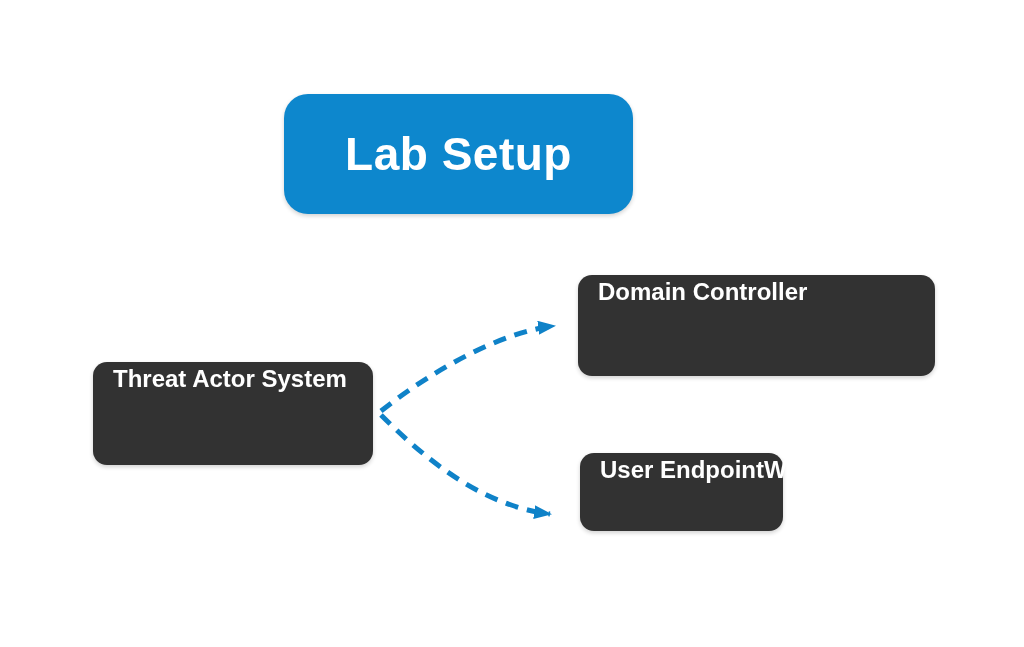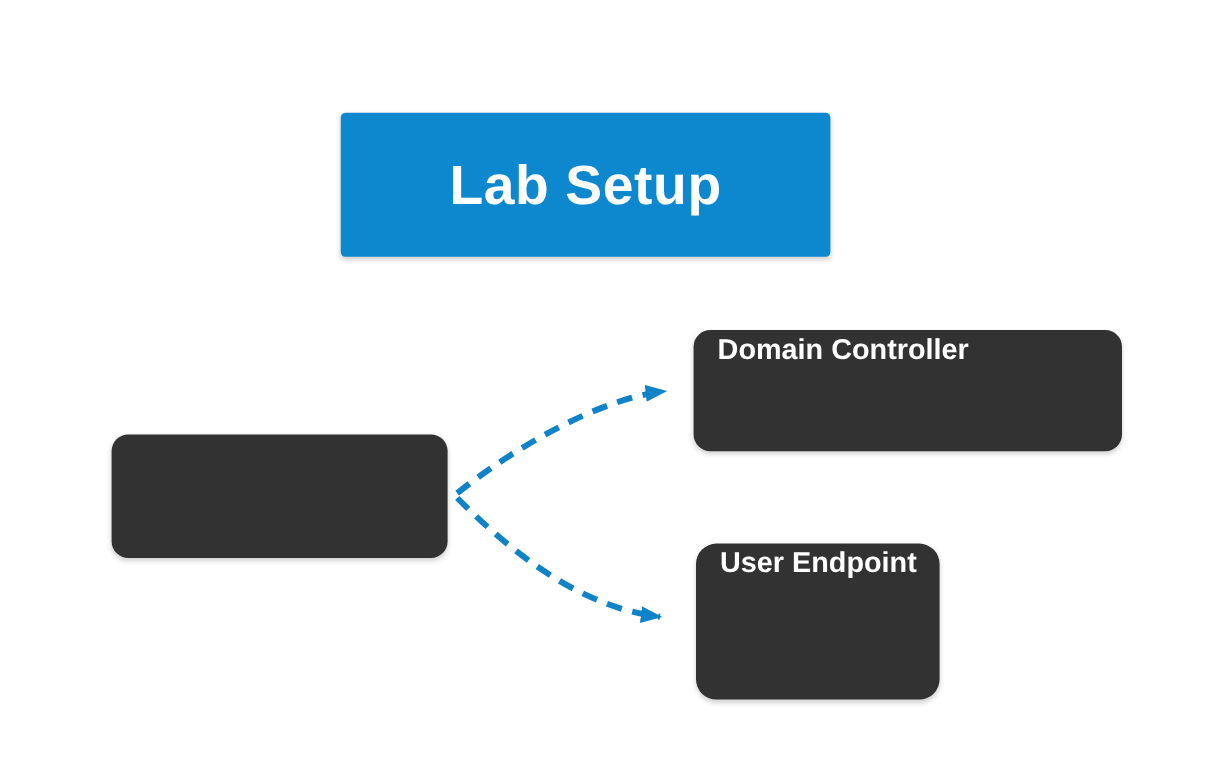--- a/index.html
+++ b/index.html
@@ -20,40 +20,40 @@
     background:#ffffff;
     overflow:hidden;
   }
   .node{
     position:absolute;
     box-sizing:border-box;
     color:var(--text-light);
     font-weight:bold;
   }
   .title-node{
-    left:284px; top:94px; width:408px; height:120px;
+    left:284px; top:94px; width:349px; height:120px;
     background:var(--blue);
-    border-radius:4px;
+    border-radius:24px;
     display:flex; align-items:center; justify-content:center;
     font-size:46px;
     letter-spacing:0.5px;
     box-shadow:0 2px 4px rgba(0,0,0,0.18);
   }
   .dark-node{
     background:var(--dark);
     border-radius:14px;
     display:flex; justify-content:flex-start;
     padding:0 18px 0 20px;
     font-size:24px;
     line-height:33px;
     box-shadow:0 2px 4px rgba(0,0,0,0.18);
   }
   .threat-node{ left:93px;  top:362px; width:280px; height:103px; }
   .dc-node{     left:578px; top:275px; width:357px; height:101px; }
-  .ue-node{     left:580px; top:453px; width:203px; height:130px;border-radius:17px; }
+  .ue-node{     left:580px; top:453px; width:203px; height:78px; }
   .node-line{ white-space:nowrap; }
   .edge-layer{
     position:absolute;
     left:0; top:0; width:1024px; height:647px;
     pointer-events:none;
   }
 </style>
 </head>
 <body>
 
@@ -70,23 +70,25 @@
     </defs>
     <path d="M 381 411 C 430 372, 500 332, 554 326" fill="none" stroke-width="5" stroke-dasharray="13 9" stroke-linecap="butt" marker-end="url(#arrowhead-top)" stroke="#0f82c8"></path>
     <path d="M 381 415 C 425 459, 482 506, 550 514" fill="none" stroke-width="5" stroke-dasharray="13 9" stroke-linecap="butt" marker-end="url(#arrowhead-bottom)" stroke="#0f82c8"></path>
   </svg>
 
   <div class="node title-node">
     <span class="node-line">Lab Setup</span>
   </div>
 
   <div class="node dark-node threat-node">
+    <span class="node-line">Threat Actor System</span>
   </div>
 
   <div class="node dark-node dc-node">
     <span class="node-line">Domain Controller</span>
   </div>
 
   <div class="node dark-node ue-node">
     <span class="node-line">User Endpoint</span>
+    <span class="node-line">Windows 10</span>
   </div>
 
 </div>
 
 </body></html>

